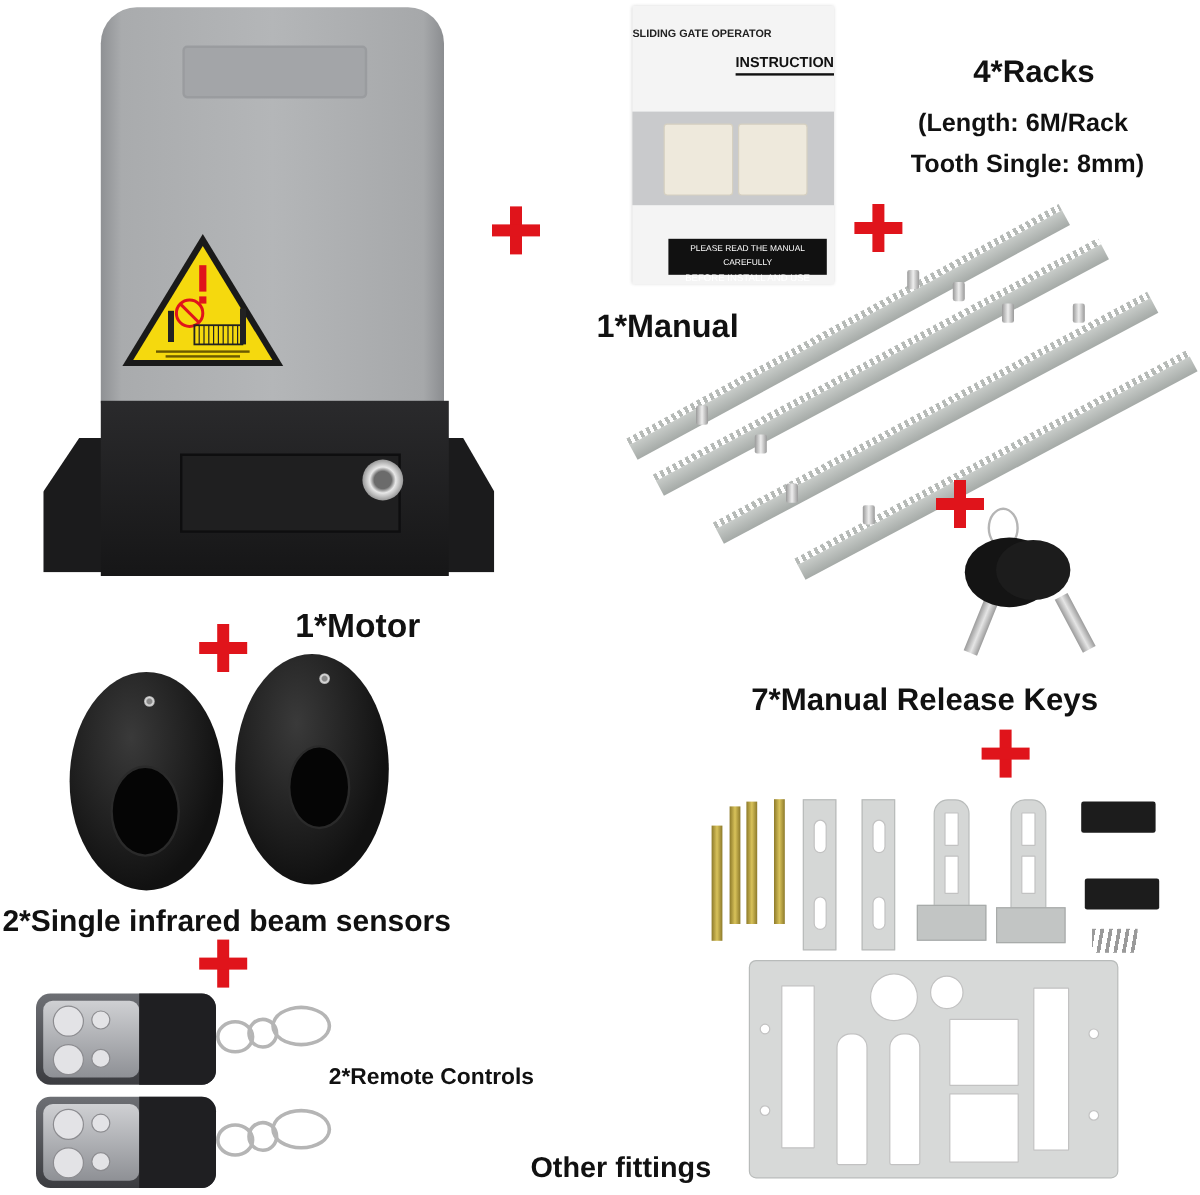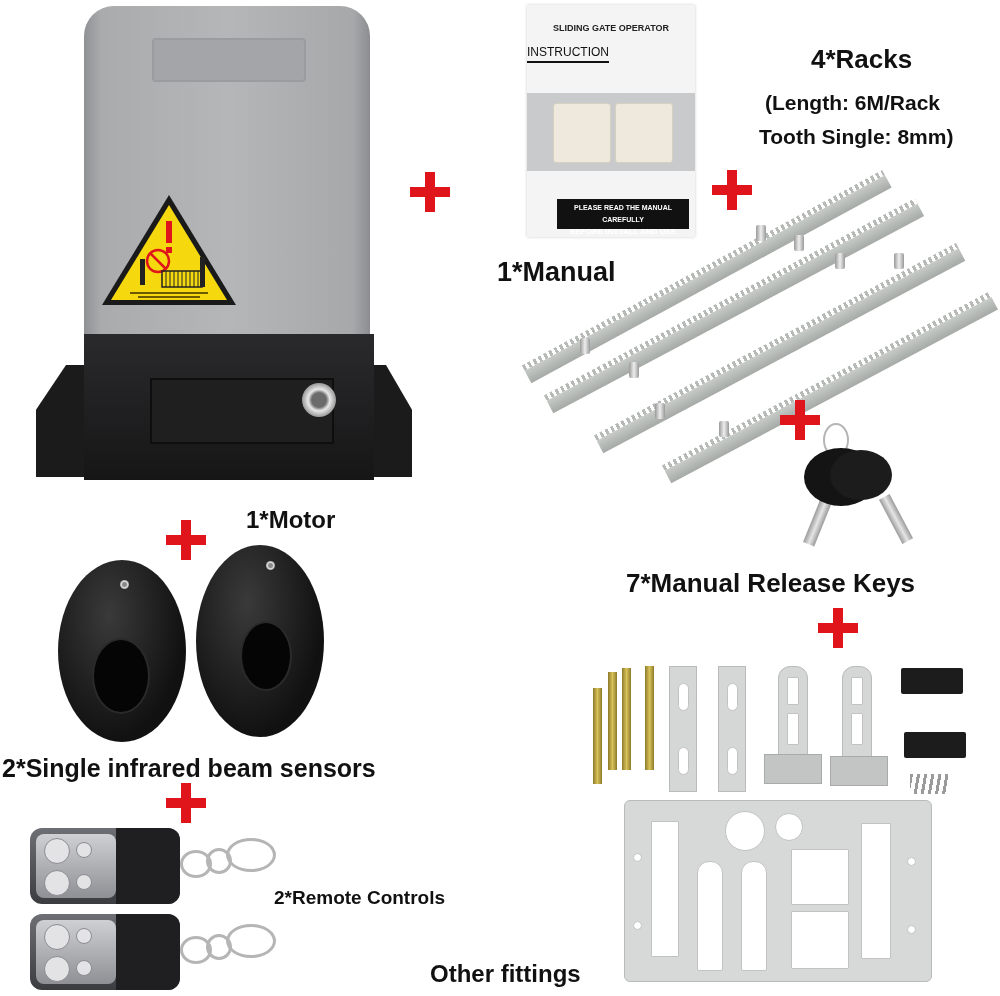--- a/index.html
+++ b/index.html
@@ -16,26 +16,26 @@
   .motor-handle{left:152px;top:38px;width:150px;height:40px;background:#a3a5a8;border:2px solid #9a9c9f;border-radius:4px;}
   .motor-base{left:84px;top:334px;width:290px;height:146px;background:linear-gradient(180deg,#2a2a2c,#161617);}
   .motor-foot-l{left:36px;top:365px;width:60px;height:112px;background:#1b1b1c;clip-path:polygon(50% 0,100% 0,100% 100%,0 100%,0 40%);}
   .motor-foot-r{left:360px;top:365px;width:52px;height:112px;background:#1b1b1c;clip-path:polygon(0 0,50% 0,100% 40%,100% 100%,0 100%);}
   .motor-latch{left:150px;top:378px;width:180px;height:62px;background:#1f1f20;border:2px solid #0e0e0f;}
   .motor-lock{left:302px;top:383px;width:34px;height:34px;border-radius:50%;background:radial-gradient(circle,#6b6b6b 0 30%,#e8e8e8 45%,#9a9a9a 70%,#555 100%);}
   .warn{left:100px;top:193px;width:138px;height:115px;}
 
   
   .manual{left:527px;top:5px;width:168px;height:232px;background:#f4f4f4;box-shadow:0 0 3px #ccc;}
-  .manual .m-title{position:absolute;left:0;right:0;top:18px;text-align:center;font-size:9px;font-weight:bold;color:#222;}
-  .manual .m-sub{position:absolute;left:0;right:0;top:40px;text-align:left;font-size:12px;font-weight:normal;color:#111;}
+  .manual .m-title{position:absolute;left:0;right:0;top:18px;text-align:left;font-size:9px;font-weight:bold;color:#222;}
+  .manual .m-sub{position:absolute;left:0;right:0;top:40px;text-align:right;font-size:12px;font-weight:bold;color:#111;}
   .manual .m-sub span{border-bottom:2px solid #111;padding-bottom:2px;}
   .manual .m-band{position:absolute;left:0;right:0;top:88px;height:78px;background:#c9cacc;}
   .manual .m-pic{position:absolute;top:98px;width:56px;height:58px;background:#eee9dc;border:1px solid #d6d0c0;border-radius:3px;}
-  .manual .m-foot{position:absolute;left:30px;right:6px;top:194px;height:30px;background:#111;color:#fff;font-size:7px;font-weight:bold;text-align:center;padding-top:3px;box-sizing:border-box;line-height:12px;}
+  .manual .m-foot{position:absolute;left:30px;right:6px;top:194px;height:30px;background:#111;color:#fff;font-size:7px;font-weight:normal;text-align:center;padding-top:3px;box-sizing:border-box;line-height:12px;}
 
   
   .rack{position:absolute;height:14px;background:linear-gradient(180deg,#c7cbc8,#a5aaa7);transform-origin:left center;}
   .rack::before{content:"";position:absolute;left:0;right:0;top:-6px;height:6px;background:repeating-linear-gradient(90deg,#b6bab7 0 3px,transparent 3px 6px);}
   .bolt{position:absolute;width:10px;height:16px;background:linear-gradient(90deg,#999,#eee,#999);border-radius:2px;}
 
   
   .sensor{position:absolute;background:radial-gradient(ellipse at 40% 30%,#3a3a3a,#111 70%);border-radius:50%;}
   .sensor .hole{position:absolute;background:#050505;border-radius:50%;border:2px solid #2a2a2a;}
   .sensor .screw{position:absolute;width:9px;height:9px;border-radius:50%;background:radial-gradient(circle,#888 0 30%,#ddd 50%,#555 100%);}
@@ -131,21 +131,21 @@
   <div class="keyblade" style="left:812px;top:496px;transform:rotate(22deg);"></div>
   <div class="keyblade" style="left:890px;top:494px;transform:rotate(-28deg);"></div>
   <div class="keyhead" style="left:804px;top:448px;width:74px;height:58px;"></div>
   <div class="keyhead" style="left:830px;top:450px;width:62px;height:50px;background:#1c1c1c;"></div>
 </div>
 
 <div class="label" style="left:626px;top:570px;font-size:26px;">7*Manual Release Keys</div>
 <div class="plus" style="left:818px;top:608px;"></div>
 
 <div class="plus" style="left:166px;top:520px;"></div>
-<div class="label" style="left:246px;top:508px;font-size:24px;">1*Motor</div>
+<div class="label" style="left:246px;top:508px;font-size:28px;">1*Motor</div>
 
 <div class="sensor" style="left:58px;top:560px;width:128px;height:182px;">
   <div class="screw" style="left:62px;top:20px;"></div>
   <div class="hole" style="left:34px;top:78px;width:54px;height:72px;"></div>
 </div>
 <div class="sensor" style="left:196px;top:545px;width:128px;height:192px;">
   <div class="screw" style="left:70px;top:16px;"></div>
   <div class="hole" style="left:44px;top:76px;width:48px;height:66px;"></div>
 </div>
 
@@ -172,21 +172,21 @@
     <div class="btn big" style="left:14px;top:42px;"></div>
     <div class="btn small" style="left:46px;top:46px;"></div>
     <div class="cap"></div>
   </div>
   <div class="ring" style="left:180px;top:936px;width:26px;height:22px;"></div>
   <div class="ring" style="left:206px;top:934px;width:20px;height:20px;"></div>
   <div class="ring" style="left:226px;top:924px;width:44px;height:28px;"></div>
 </div>
 
 <div class="label" style="left:274px;top:888px;font-size:19px;">2*Remote Controls</div>
-<div class="label" style="left:430px;top:962px;font-size:24px;text-align:right;">Other fittings</div>
+<div class="label" style="left:442px;top:962px;font-size:24px;text-align:right;">Other fittings</div>
 
 <div>
   <div class="anchor" style="left:593px;top:688px;height:96px;"></div>
   <div class="anchor" style="left:608px;top:672px;height:98px;"></div>
   <div class="anchor" style="left:622px;top:668px;height:102px;"></div>
   <div class="anchor" style="left:645px;top:666px;height:104px;"></div>
 
   <div class="plate" style="left:669px;top:666px;width:26px;height:124px;">
     <div class="slot" style="left:8px;top:16px;width:9px;height:26px;"></div>
     <div class="slot" style="left:8px;top:80px;width:9px;height:26px;"></div>

